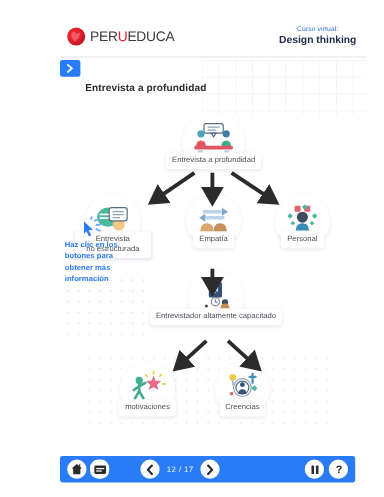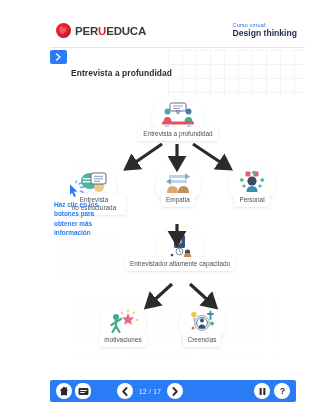--- a/index.html
+++ b/index.html
@@ -48,23 +48,23 @@
     width: 15px; height: 15px; border-radius: 50%;
     background: #e8212e; position: relative; flex: none;
     box-shadow: inset -2px -2px 3px rgba(0,0,0,.18);
   }
   .brand-globe::before {
     content: ""; position: absolute; left: 3px; top: 2.5px;
     width: 8px; height: 9px; border-radius: 45%;
     background: #f5646d; opacity: .85;
     clip-path: polygon(0 20%,35% 0,55% 30%,100% 15%,85% 65%,45% 100%,10% 70%);
   }
-  .brand-text { font-size: 11.5px; font-weight: bold; letter-spacing: -.2px; color: #3a3a3a; }
+  .brand-text { font-size: 11.5px; font-weight: normal; letter-spacing: -.2px; color: #3a3a3a; }
   .brand-text .u { color: #e8212e; }
-  .course { text-align: left; padding-right: 8px; line-height: 1.15; }
+  .course { text-align: center; padding-right: 8px; line-height: 1.15; }
   .course-kicker { font-size: 5.6px; color: #2b6fe0; letter-spacing: .1px; }
   .course-title { font-size: 8.6px; font-weight: bold; color: #1d2a4a; }
 
   
   .tab-btn {
     position: absolute; left: 0; top: 36px;
     width: 17px; height: 14px;
     background: #2a7bf6; border-radius: 2px;
     display: flex; align-items: center; justify-content: center;
     cursor: pointer;

